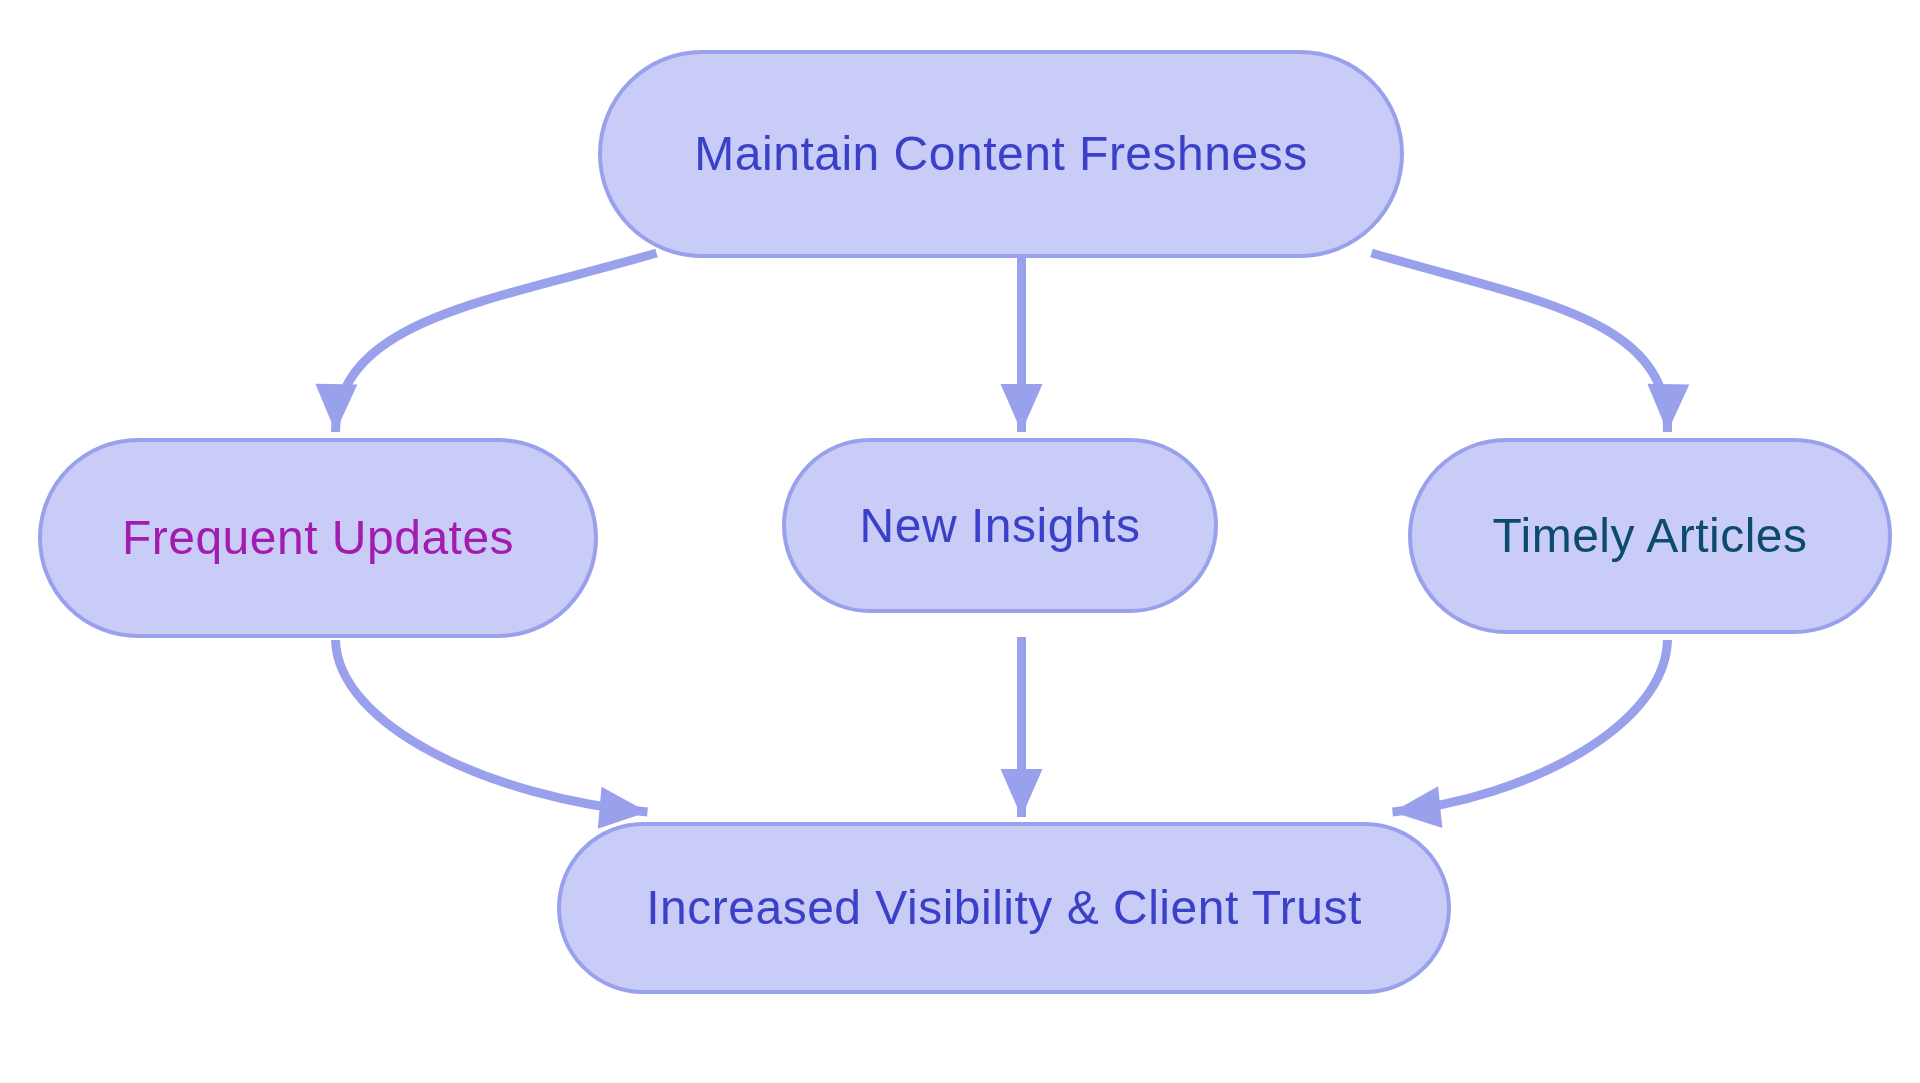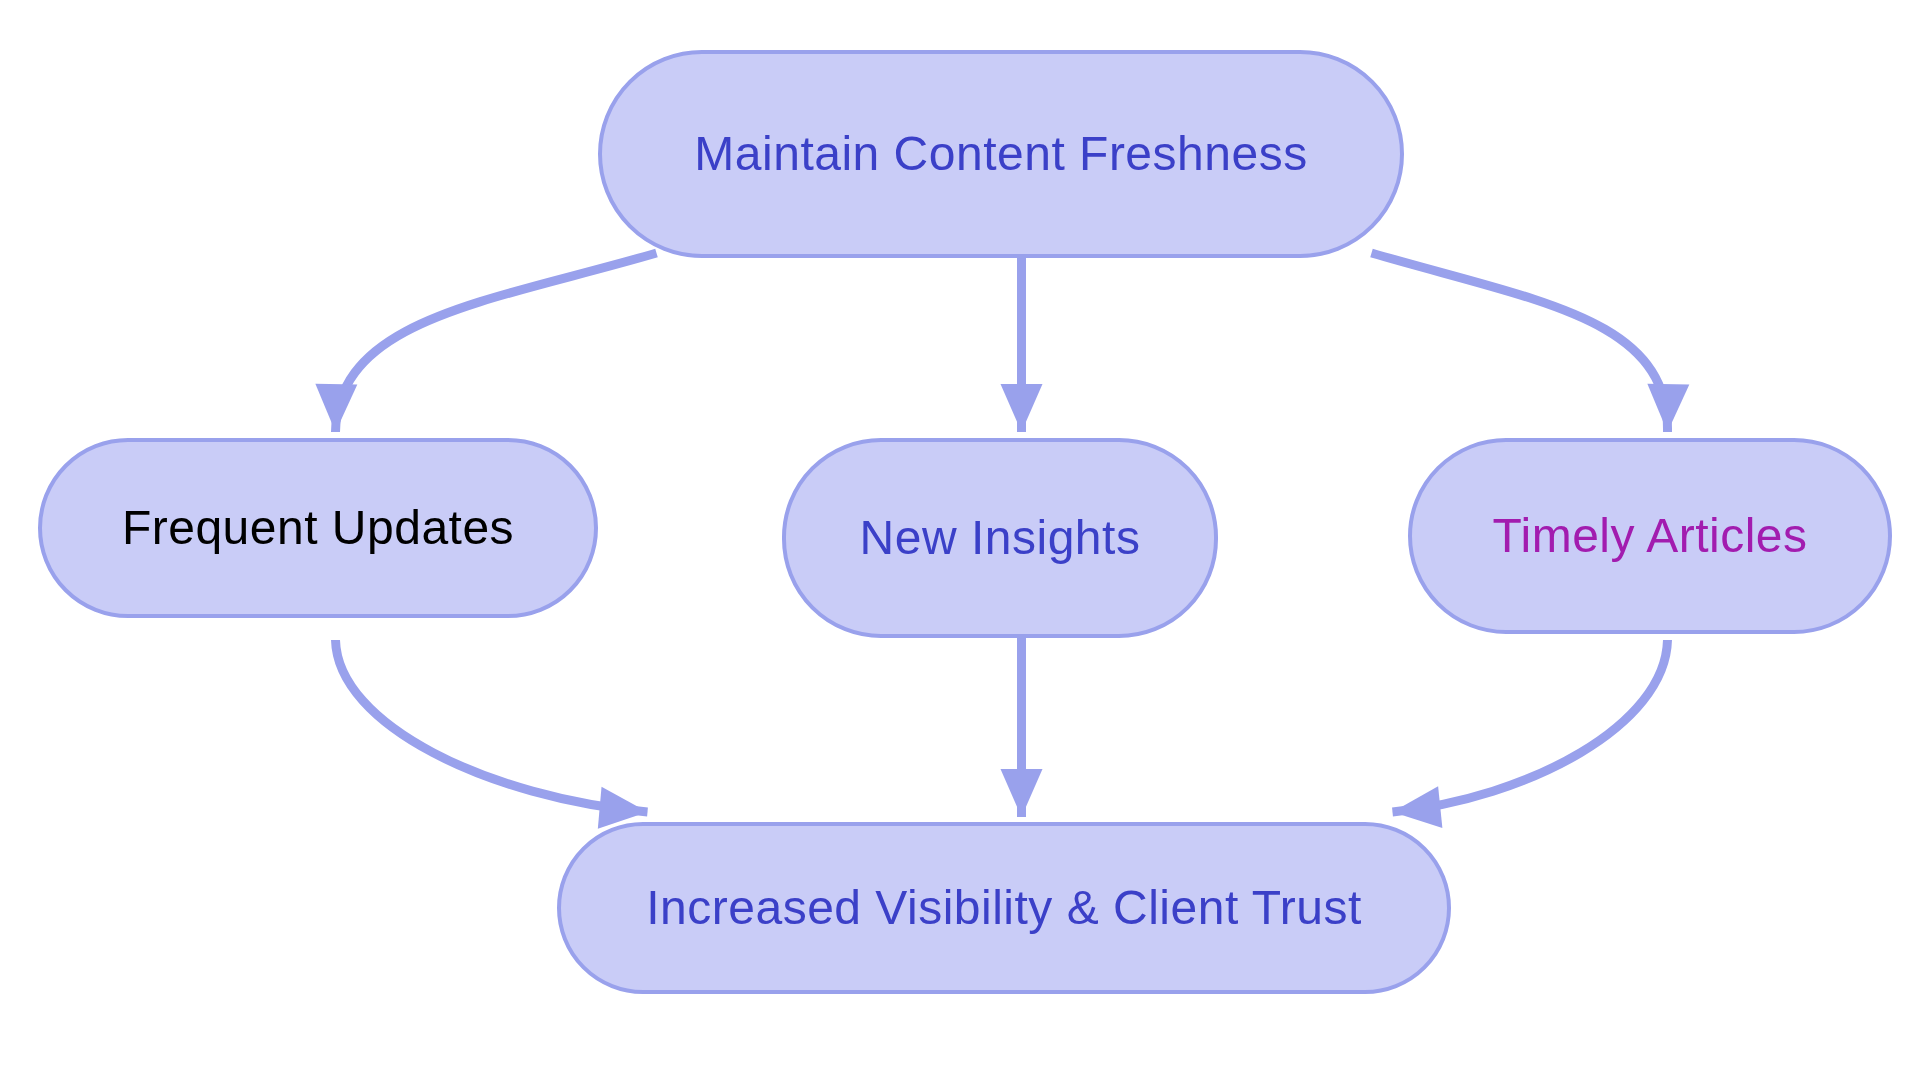--- a/index.html
+++ b/index.html
@@ -51,25 +51,25 @@
       <path d="M 1002 258 L 1002 432" fill="none" stroke="#99a1ec" stroke-width="9" marker-end="url(#arrow)"></path>
       <path d="M 1352 253 C 1520 302, 1650 318, 1648 432" fill="none" stroke="#99a1ec" stroke-width="9" marker-end="url(#arrow)"></path>
       <path d="M 316 640 C 318 725, 470 798, 628 812" fill="none" stroke="#99a1ec" stroke-width="9" marker-end="url(#arrow)"></path>
       <path d="M 1002 637 L 1002 817" fill="none" stroke="#99a1ec" stroke-width="9" marker-end="url(#arrow)"></path>
       <path d="M 1648 640 C 1646 725, 1510 798, 1373 812" fill="none" stroke="#99a1ec" stroke-width="9" marker-end="url(#arrow)"></path>
     </svg>
 
 <div class="node" style="left: 598px; top: 50px; width: 806px; height: 208px; border-radius: 104px; background: rgb(201, 204, 247); border: 4px solid rgb(153, 161, 236); color: rgb(59, 64, 200);">
       <span>Maintain Content Freshness</span>
     </div>
-    <div class="node" style="left: 38px; top: 438px; width: 560px; height: 180px; border-radius: 100px; background: rgb(201, 204, 247); border: 4px solid rgb(153, 161, 236); color: #000000;">
+    <div class="node" style="left: 38px; top: 438px; width: 560px; height: 200px; border-radius: 100px; background: rgb(201, 204, 247); border: 4px solid rgb(153, 161, 236); color: #a21caf;">
       <span>Frequent Updates</span>
     </div>
-    <div class="node" style="left: 782px; top: 438px; width: 436px; height: 200px; border-radius: 99px; background: rgb(201, 204, 247); border: 4px solid rgb(153, 161, 236); color: rgb(59, 64, 200);">
+    <div class="node" style="left: 782px; top: 438px; width: 436px; height: 175px; border-radius: 99px; background: rgb(201, 204, 247); border: 4px solid rgb(153, 161, 236); color: rgb(59, 64, 200);">
       <span>New Insights</span>
     </div>
-    <div class="node" style="left: 1408px; top: 438px; width: 484px; height: 196px; border-radius: 98px; background: rgb(201, 204, 247); border: 4px solid rgb(153, 161, 236); color: #a21caf;">
+    <div class="node" style="left: 1408px; top: 438px; width: 484px; height: 196px; border-radius: 98px; background: rgb(201, 204, 247); border: 4px solid rgb(153, 161, 236); color: #0c4a6e;">
       <span>Timely Articles</span>
     </div>
     <div class="node" style="left: 557px; top: 822px; width: 894px; height: 172px; border-radius: 103px; background: rgb(201, 204, 247); border: 4px solid rgb(153, 161, 236); color: rgb(59, 64, 200);">
       <span>Increased Visibility &amp; Client Trust</span>
     </div>
   </div>
 
 </body></html>

